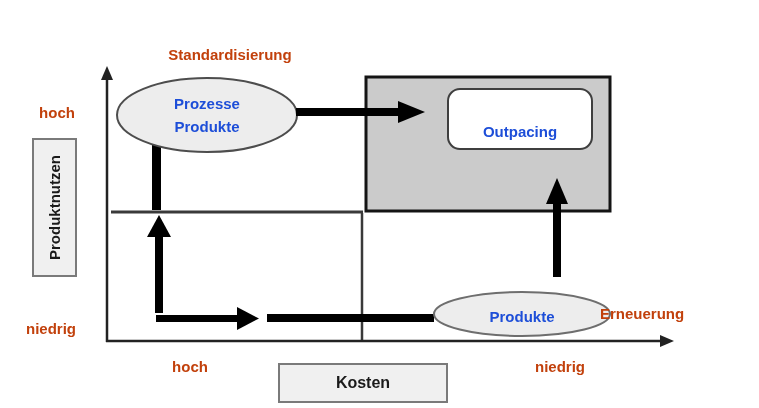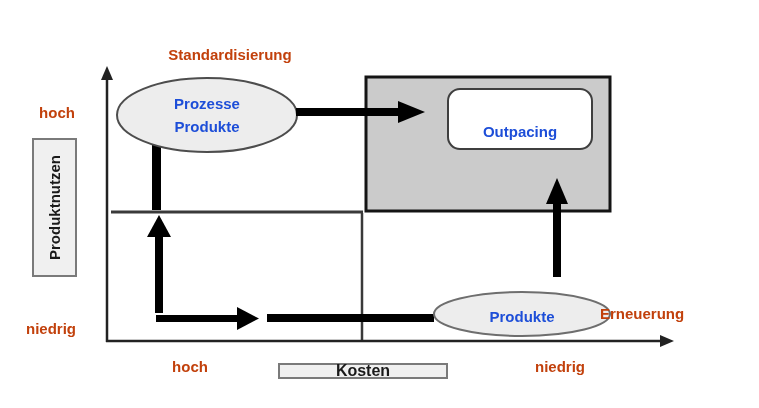--- a/index.html
+++ b/index.html
@@ -108,19 +108,19 @@
   <div class="node-text" style="left:448px; top:96px; width:144px;margin-top:24px;">
     <div>Outpacing</div>
   </div>
 
   <div class="node-text" style="left:435px; top:305px; width:174px;">Produkte</div>
 
   <div class="lbl" style="left:600px; top:305px;">Erneuerung</div>
 
   <div class="lbl center" style="left:158px; top:358px; width:64px;">hoch</div>
 
-  <div class="axis-box" style="left:278px; top:363px; width:170px; height:16px;">
+  <div class="axis-box" style="left:278px; top:363px; width:170px; height:40px;">
     <span>Kosten</span>
   </div>
 
   <div class="lbl center" style="left:525px; top:358px; width:70px;">niedrig</div>
 
 </div>
 
 </body></html>

